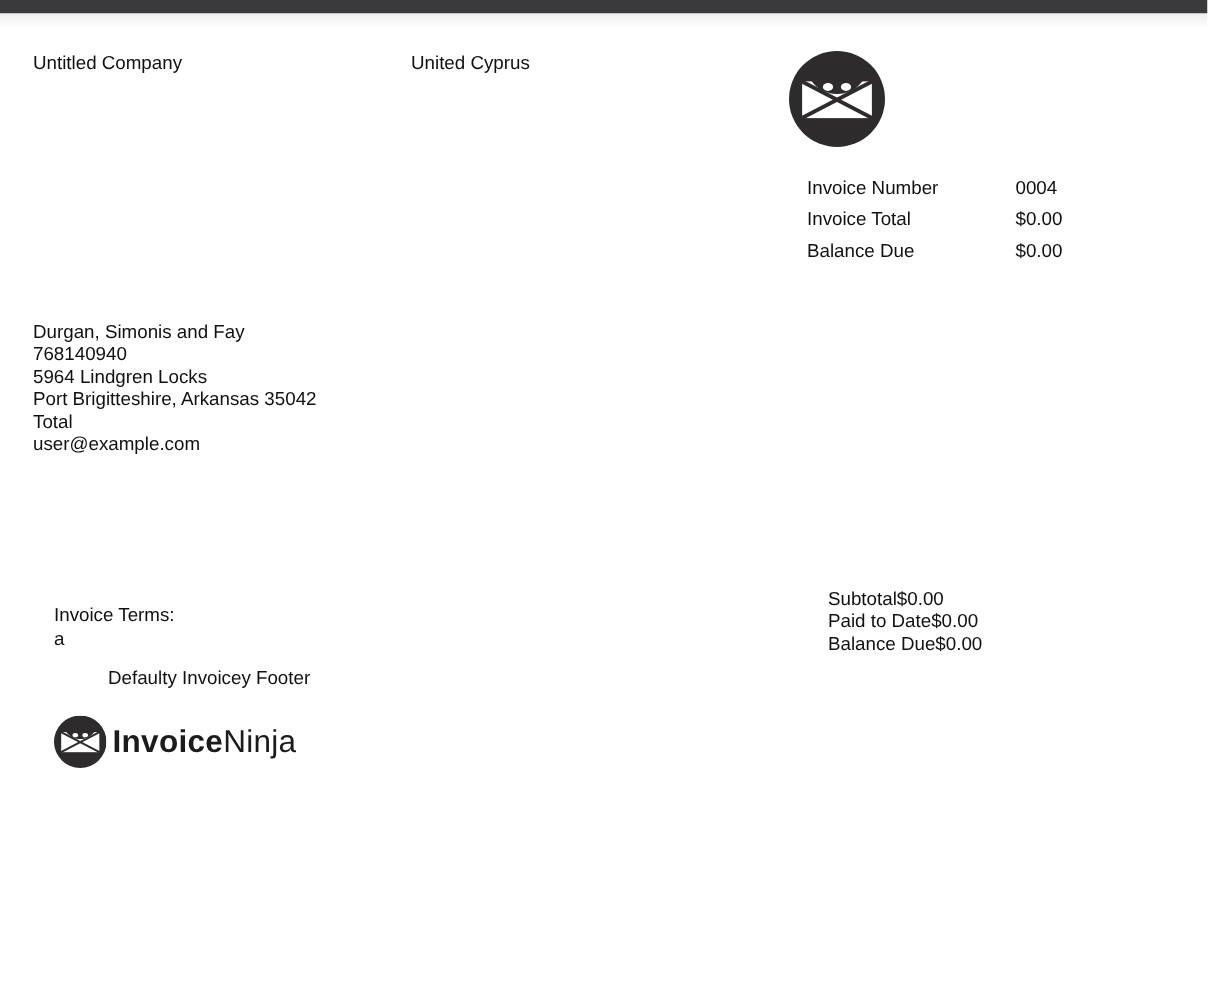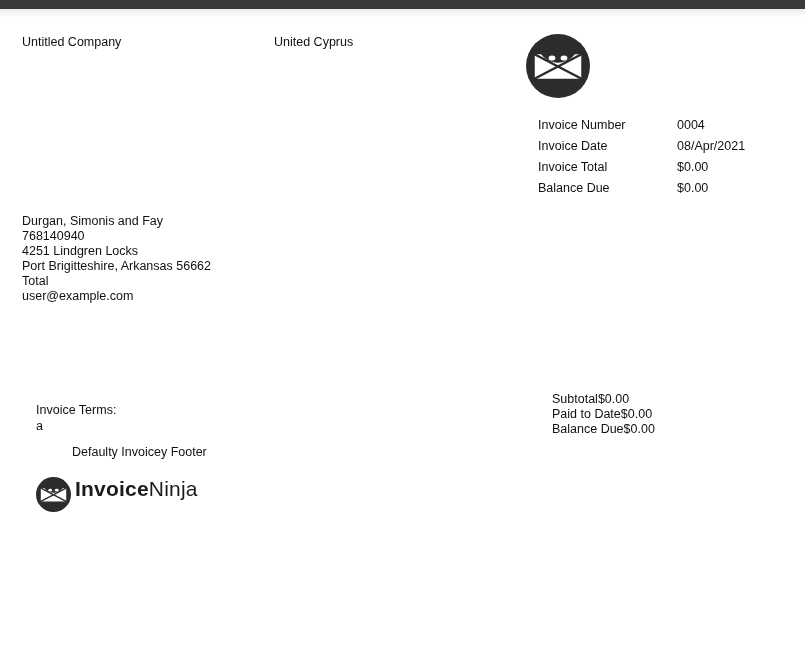--- a/index.html
+++ b/index.html
@@ -42,21 +42,21 @@
   
   .terms { left: 36px; top: 402px; line-height: 16px; }
   .terms-heading { font-weight: normal; }
   .footer-note { left: 36px; top: 445px; margin-left: 36px; }
 
   
   .totals { left: 552px; top: 391px; width: 226px; }
   .total-row { display: flex; align-items: center; height: 15px; }
 
   
-  .brand { left: 36px; top: 477px; display: flex; align-items: flex-start; gap: 4px; }
+  .brand { left: 36px; top: 477px; display: flex; align-items: center; gap: 4px; }
   .brand-logo { width: 35px; height: 35px; flex: 0 0 auto; }
   .brand-text { font-size: 21px; color: #1b1b1b; letter-spacing: 0.2px; white-space: nowrap; }
   .brand-bold { font-weight: 700; }
   .brand-light { font-weight: 400; }
 
   svg.defs { position: absolute; width: 0; height: 0; }
 </style>
 </head>
 <body>
 
@@ -81,38 +81,34 @@
 <svg class="abs logo-top" viewBox="0 0 64 64">
   <use href="#ninja-envelope"></use>
 </svg>
 
 <div class="abs meta">
   <div class="meta-row">
     <span class="meta-label">Invoice Number</span>
     <span class="meta-value">0004</span>
   </div>
   <div class="meta-row">
-    <span class="meta-label">Invoice Date</span>
-    <span class="meta-value">08/Apr/2021</span>
-  </div>
-  <div class="meta-row">
     <span class="meta-label">Invoice Total</span>
     <span class="meta-value">$0.00</span>
   </div>
   <div class="meta-row">
     <span class="meta-label">Balance Due</span>
     <span class="meta-value">$0.00</span>
   </div>
 </div>
 
 <div class="abs client">
   <div>Durgan, Simonis and Fay</div>
   <div>768140940</div>
-  <div>4251 Lindgren Locks</div>
-  <div>Port Brigitteshire, Arkansas 56662</div>
+  <div>5964 Lindgren Locks</div>
+  <div>Port Brigitteshire, Arkansas 35042</div>
   <div>Total</div>
   <div>user@example.com</div>
 </div>
 
 <div class="abs terms">
   <div class="terms-heading">Invoice Terms:</div>
   <div>a</div>
 </div>
 
 <div class="abs footer-note">Defaulty Invoicey Footer</div>

